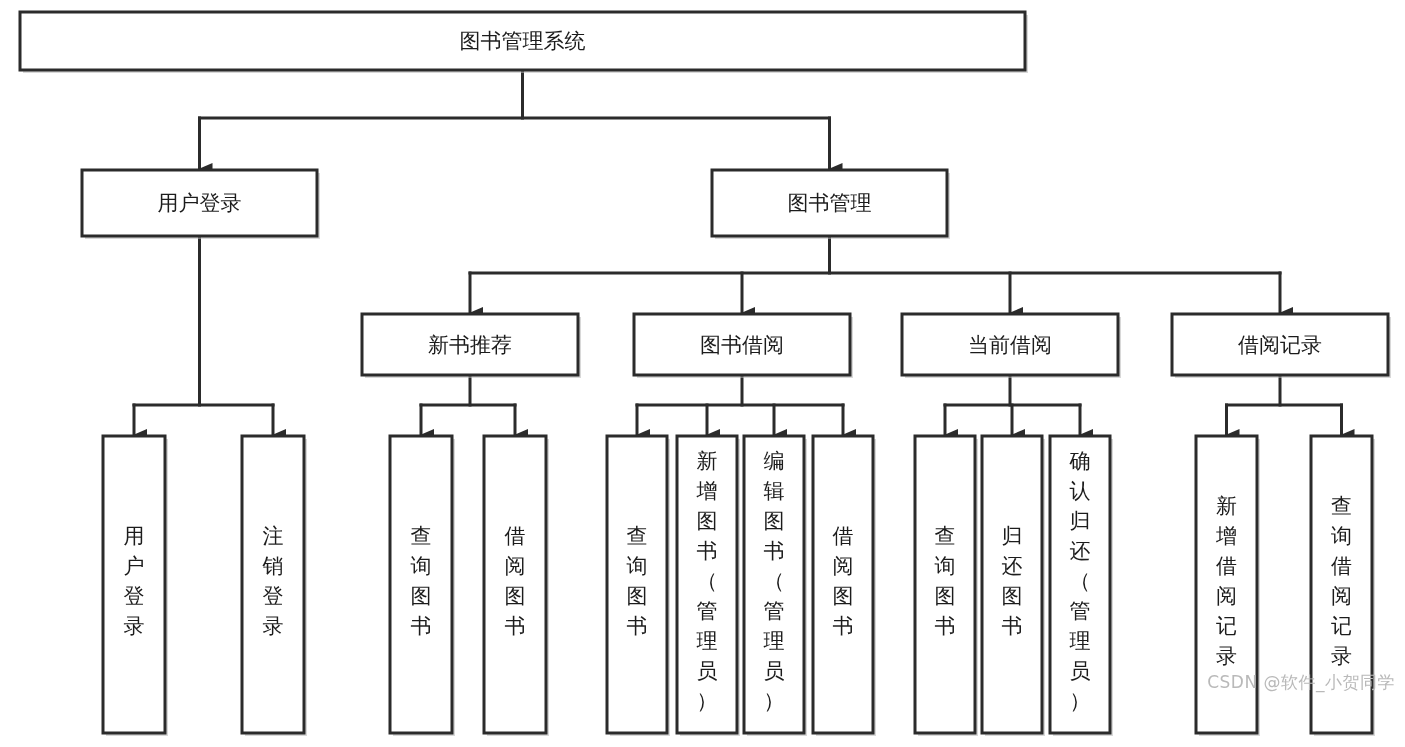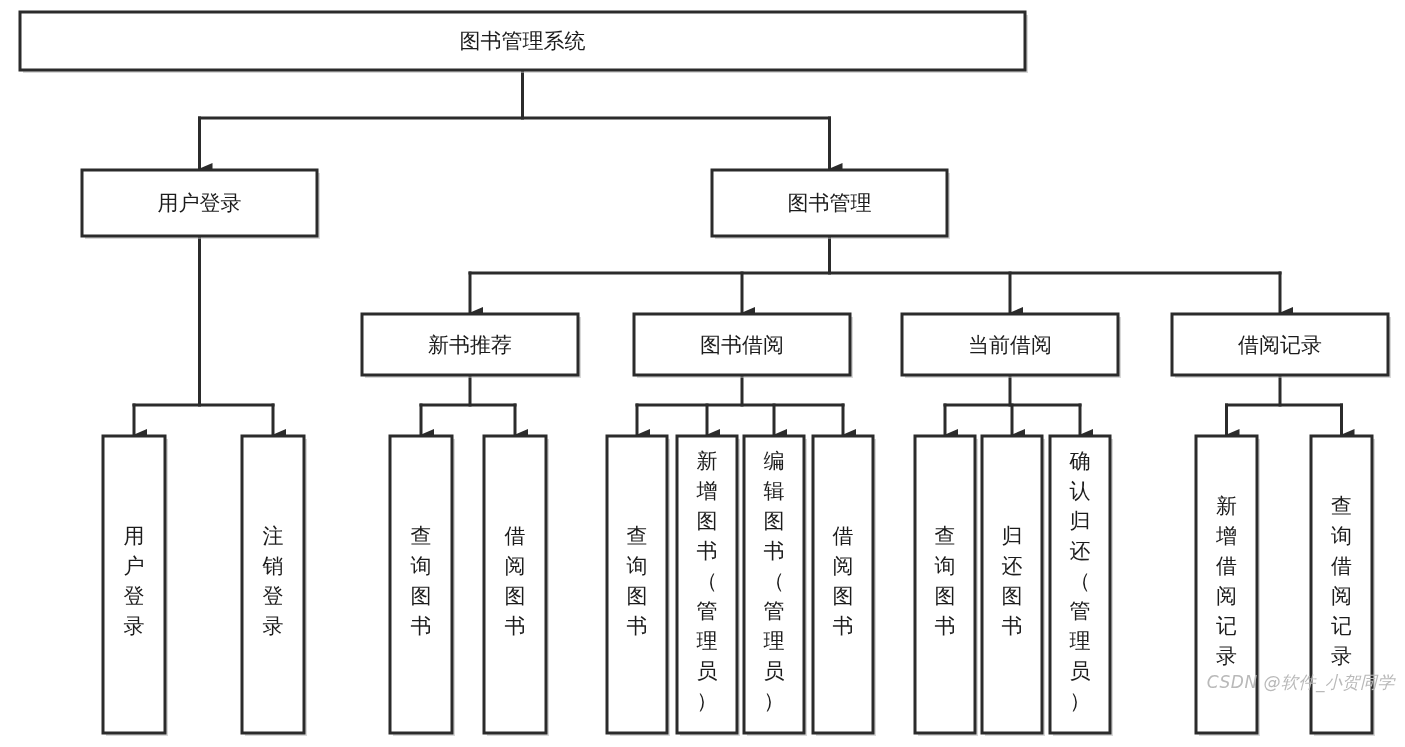--- a/index.html
+++ b/index.html
@@ -60,21 +60,20 @@
   .watermark {
     position: absolute;
     right: 10px;
     bottom: 8px;
     font-family: "DejaVu Sans", "Liberation Sans", sans-serif;
     font-size: 17px;
     color: #b9b9b9;
     letter-spacing: 0.5px;
     white-space: nowrap;
     pointer-events: none;
-    font-style: italic;
   }
 </style>
 </head>
 <body>
 
 <div id="diagram-root">
   <svg class="flow" viewBox="0 0 1405 747" xmlns="http://www.w3.org/2000/svg">
     <defs>
       <marker id="arrow" viewBox="0 0 12 14" refX="6" refY="13" markerWidth="12" markerHeight="14" orient="auto-start-reverse" markerUnits="userSpaceOnUse">
         <path d="M 0 0 L 12 0 L 6 14 Z" class="arrow-head"></path>

